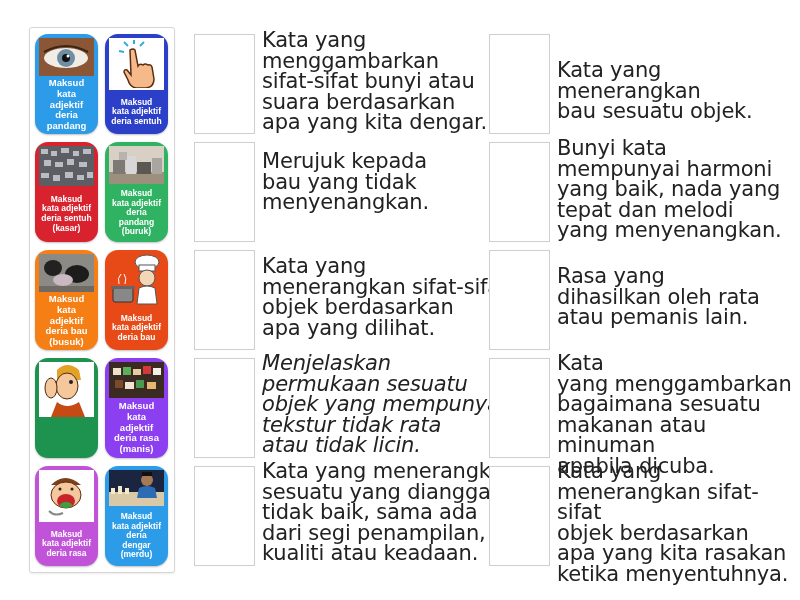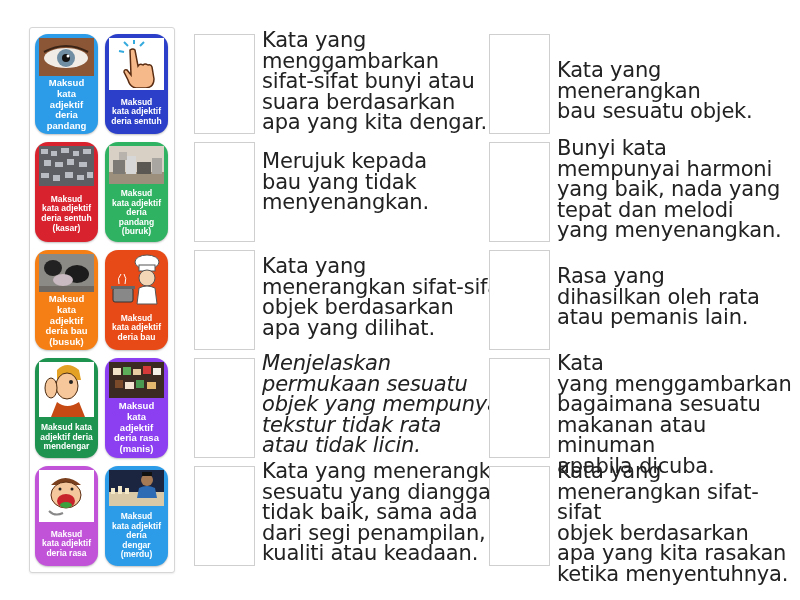--- a/index.html
+++ b/index.html
@@ -157,23 +157,20 @@
 <div class="card" style="left:35px;top:358px;background:#1e9350;">
   <div class="pic" style="height:55px;">
     <svg width="55" height="55" viewBox="0 0 55 55">
         <path d="M18 8 q10-10 22 0 l2 10 -24 0 z" fill="#e3a126"></path>
         <ellipse cx="28" cy="24" rx="11" ry="13" fill="#f6c79a" stroke="#4a2a10" stroke-width="1"></ellipse>
         <ellipse cx="12" cy="26" rx="6" ry="10" fill="#f6c79a" stroke="#4a2a10" stroke-width="1"></ellipse>
         <circle cx="32" cy="20" r="2" fill="#222"></circle>
         <path d="M18 40 q10 8 22 0 l6 15 h-34 z" fill="#c64a14"></path>
       </svg>
   </div>
-  <div class="lbl">Maksud kata
-adjektif deria
-mendengar</div>
 </div>
 <div class="card" style="left:105px;top:358px;background:#8b3ff0;">
   <div class="pic" style="height:36px;">
     <svg width="55" height="36" viewBox="0 0 55 36">
         <rect width="55" height="36" fill="#3a2a22"></rect>
         <rect x="4" y="6" width="8" height="7" fill="#f0e2c8"></rect>
         <rect x="14" y="5" width="8" height="8" fill="#5cae5b"></rect>
         <rect x="24" y="7" width="8" height="6" fill="#e8cba0"></rect>
         <rect x="34" y="4" width="8" height="8" fill="#d43a3a"></rect>
         <rect x="44" y="6" width="8" height="7" fill="#f4f0e8"></rect>

